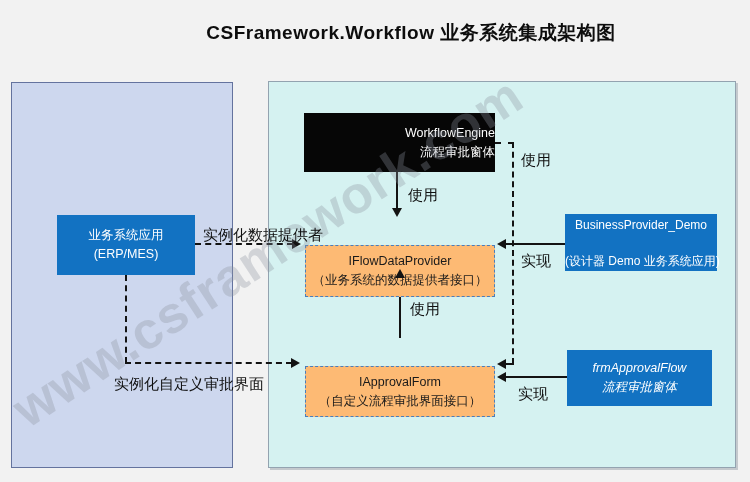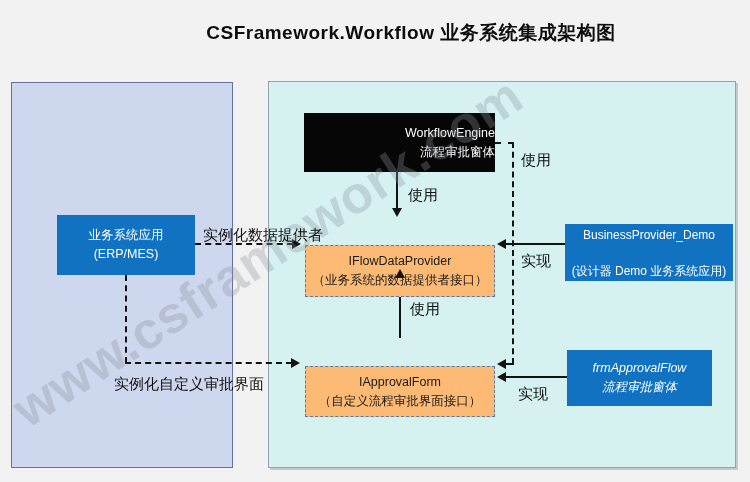--- a/index.html
+++ b/index.html
@@ -90,21 +90,21 @@
   <div class="node iface" style="left:305px;top:217px;width:190px;height:52px;">
     <div class="l1">IFlowDataProvider</div>
     <div class="l2">（业务系统的数据提供者接口）</div>
   </div>
 
   <div class="node iface" style="left:305px;top:338px;width:190px;height:51px;">
     <div class="l1">IApprovalForm</div>
     <div class="l2">（自定义流程审批界面接口）</div>
   </div>
 
-  <div class="node blue" style="left:565px;top:224px;width:168px;height:57px;font-size:12px;gap:18px;">
+  <div class="node blue" style="left:565px;top:214px;width:152px;height:57px;font-size:12px;gap:18px;">
     <div class="l1">BusinessProvider_Demo</div>
     <div class="l2">(设计器 Demo 业务系统应用)</div>
   </div>
 
   <div class="node blue" style="left:567px;top:350px;width:145px;height:56px;font-style:italic;">
     <div class="l1">frmApprovalFlow</div>
     <div class="l2">流程审批窗体</div>
   </div>
 
   <div class="seg v-solid" style="left:396px;top:172px;height:40px;"></div>

